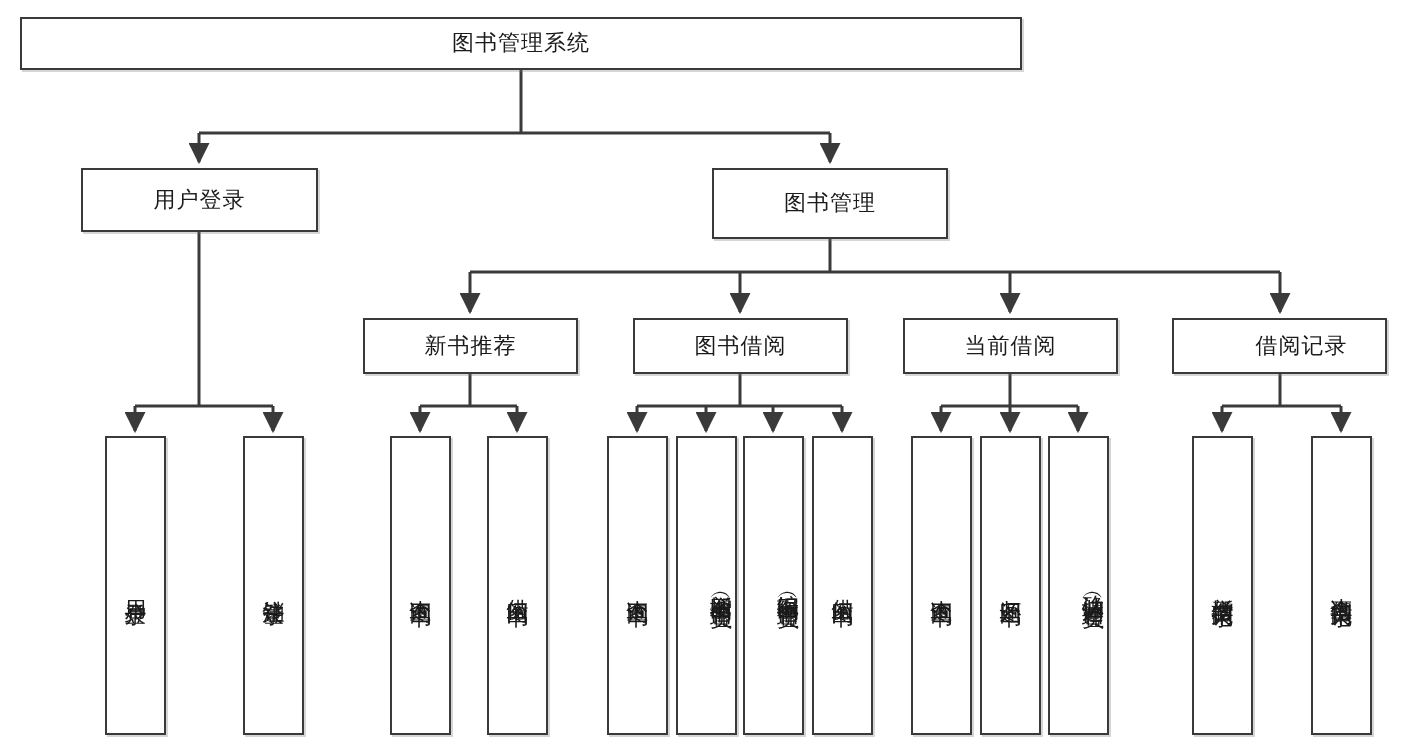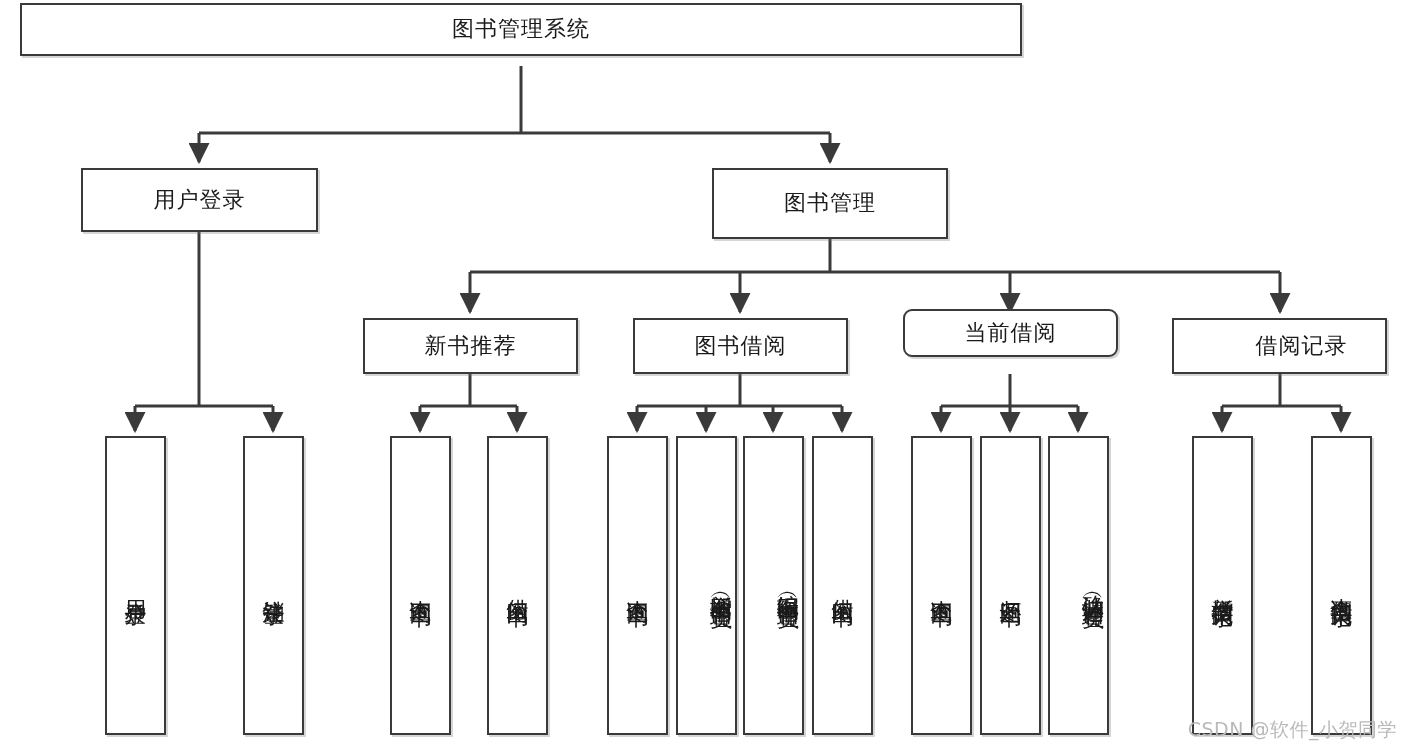--- a/index.html
+++ b/index.html
@@ -112,41 +112,41 @@
       <path d="M 1010 406 L 1010 431" marker-end="url(#arrow)"></path>
       <path d="M 1078 406 L 1078 431" marker-end="url(#arrow)"></path>
 
       <path d="M 1280 374 L 1280 406"></path>
       <path d="M 1222 406 L 1341 406"></path>
       <path d="M 1222 406 L 1222 431" marker-end="url(#arrow)"></path>
       <path d="M 1341 406 L 1341 431" marker-end="url(#arrow)"></path>
     </g>
   </svg>
 
-  <div class="node node-h" style="left:20px; top:3px; width:1002px; height:53px;">
+  <div class="node node-h" style="left:20px; top:17px; width:1002px; height:53px;">
     <span>图书管理系统</span>
   </div>
 
   <div class="node node-h" style="left:81px; top:168px; width:237px; height:64px;">
     <span>用户登录</span>
   </div>
 
   <div class="node node-h" style="left:712px; top:168px; width:236px; height:71px;">
     <span>图书管理</span>
   </div>
 
   <div class="node node-h" style="left:363px; top:318px; width:215px; height:56px;">
     <span>新书推荐</span>
   </div>
 
   <div class="node node-h" style="left:633px; top:318px; width:215px; height:56px;">
     <span>图书借阅</span>
   </div>
 
-  <div class="node node-h" style="left:903px; top:309px; width:215px; height:48px;border-radius:9px;">
+  <div class="node node-h" style="left:903px; top:318px; width:215px; height:56px;">
     <span>当前借阅</span>
   </div>
 
   <div class="node node-h" style="left:1172px; top:318px; width:215px; height:56px;padding-left:44px;">
     <span>借阅记录</span>
   </div>
 
   <div class="node node-v" style="left:105px; top:436px; width:61px; height:299px;">
     <span>用户登录</span>
   </div>
@@ -192,15 +192,14 @@
   </div>
 
   <div class="node node-v" style="left:1192px; top:436px; width:61px; height:299px;">
     <span>新增借阅记录</span>
   </div>
 
   <div class="node node-v" style="left:1311px; top:436px; width:61px; height:299px;">
     <span>查询借阅记录</span>
   </div>
 
-  <div class="watermark">CSDN @软件_小贺同学</div>
 
 </div>
 
 </body></html>

